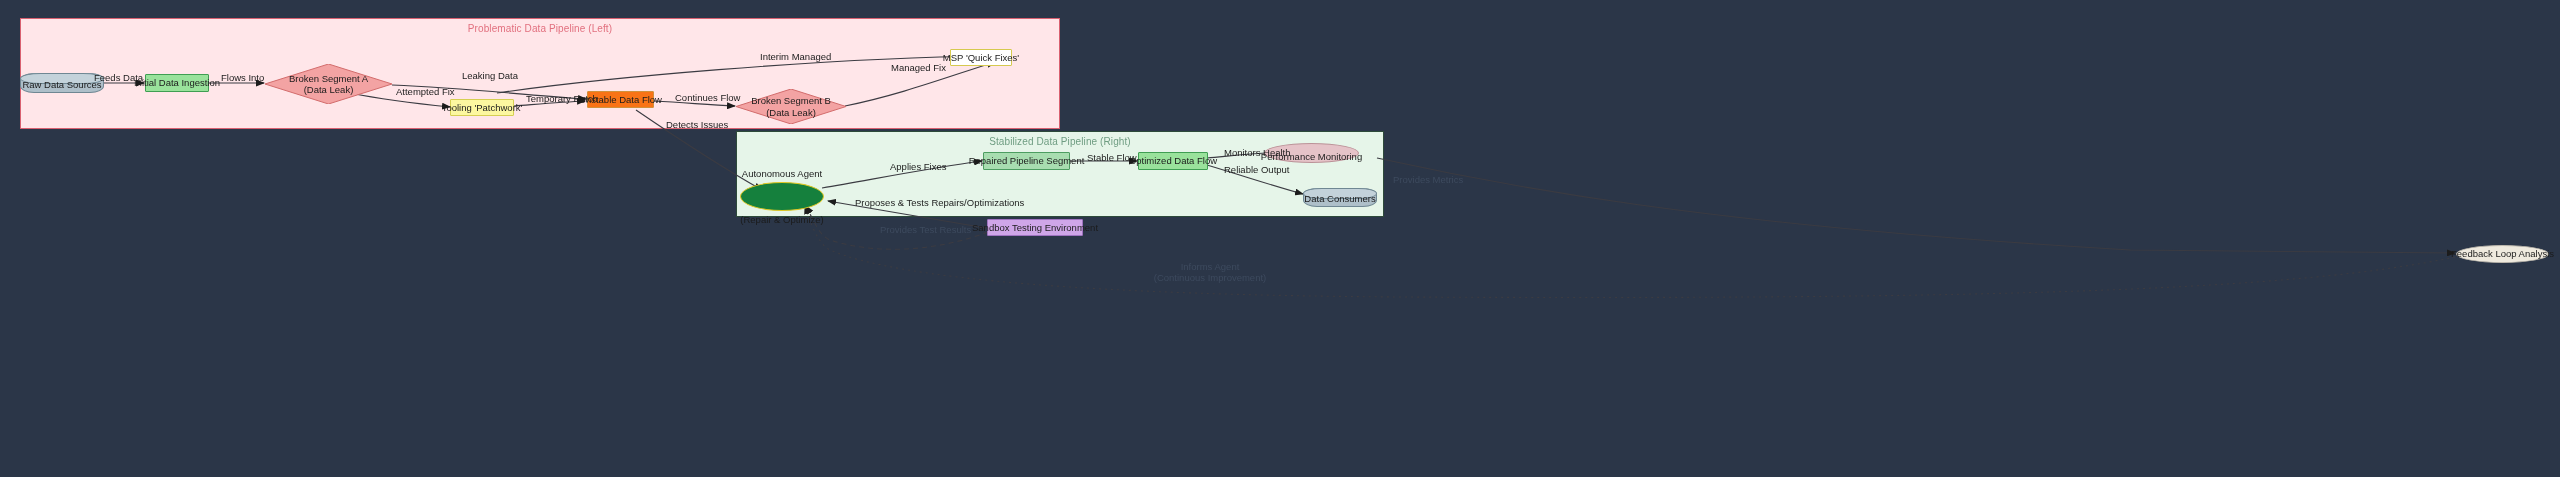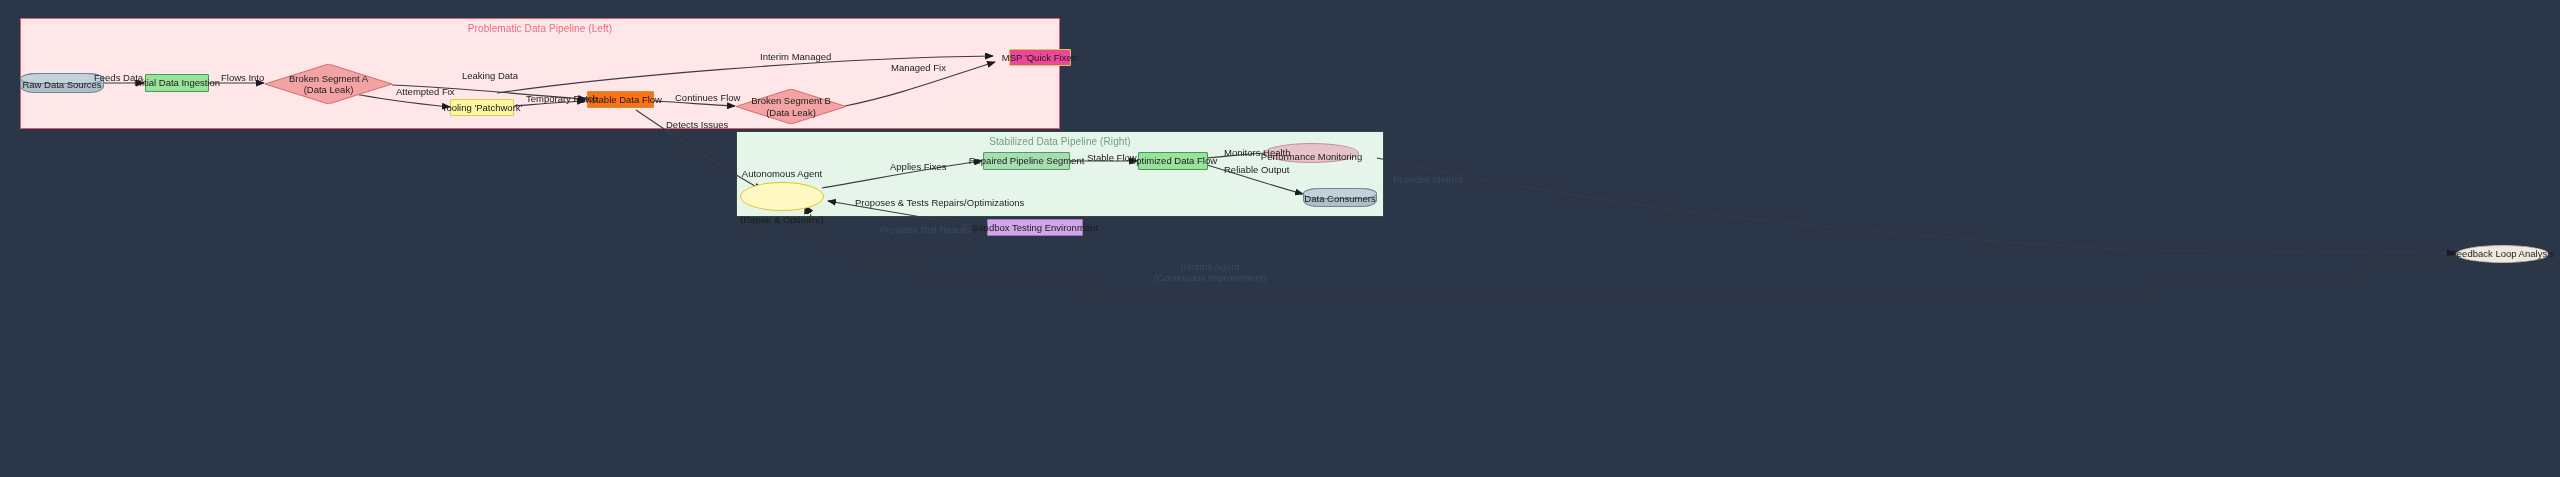--- a/index.html
+++ b/index.html
@@ -98,21 +98,21 @@
     border-radius: 50% / 100%;
     background: #c3d2da;
   }
   .cyl .cyl-label { position: relative; z-index: 3; padding-top: 3px; }
 
   
   .ellipse {
     border: 1px solid;
     border-radius: 50%;
   }
-  .ellipse.yellow { background: #fef9c3; border-color: #e0c723; gap: 34px; }
+  .ellipse.yellow { background: #15803d; border-color: #e0c723; gap: 34px; }
   .ellipse.pink   { background: #e5c3c8; border-color: #bb9298; }
   .ellipse.cream  { background: #efeade; border-color: #bdb8ad; }
 
   
   .edge-label {
     position: absolute;
     font-size: 9.5px;
     color: #1c1c1c;
     white-space: nowrap;
     z-index: 6;
@@ -214,21 +214,21 @@
   <div class="node diamond" style="left:736px; top:89px; width:110px; height:35px;">
     <svg class="dshape" viewBox="0 0 110 35" preserveAspectRatio="none">
       <polygon points="55,0 110,17.5 55,35 0,17.5" fill="#f3a3a3" stroke="#d26c6c" stroke-width="1"></polygon>
     </svg>
     <div class="dlabel">
       <div>Broken Segment B</div>
       <div>(Data Leak)</div>
     </div>
   </div>
 
-  <div class="node rect yellow" style="left:1009px; top:49px; width:62px; height:17px; background:#ec4899; border-color:#d6c94f;">
+  <div class="node rect yellow" style="left:950px; top:49px; width:62px; height:17px; background:#ffffff; border-color:#d6c94f;">
     <span>MSP 'Quick Fixes'</span>
   </div>
 
   <div class="node ellipse yellow" style="left:740px; top:182px; width:84px; height:29px; flex-direction:column;">
     <span>Autonomous Agent</span>
     <span>(Repair &amp; Optimize)</span>
   </div>
 
   <div class="node rect green" style="left:983px; top:152px; width:87px; height:18px; background:#a8ddb0; border-color:#4d9d61;">
     <span>Repaired Pipeline Segment</span>

